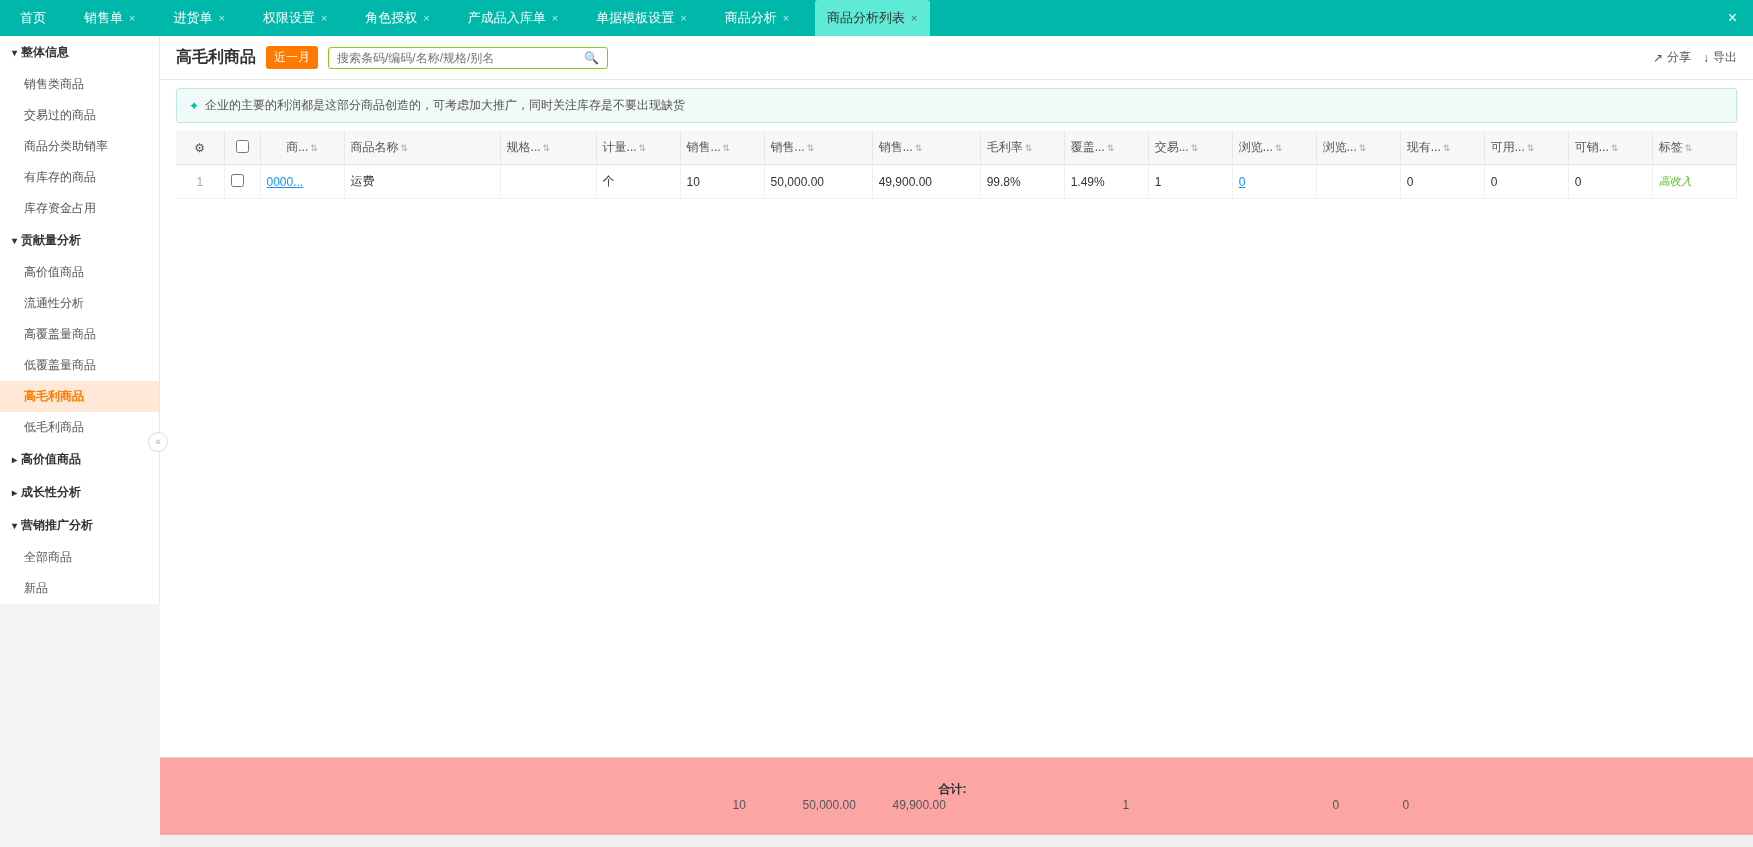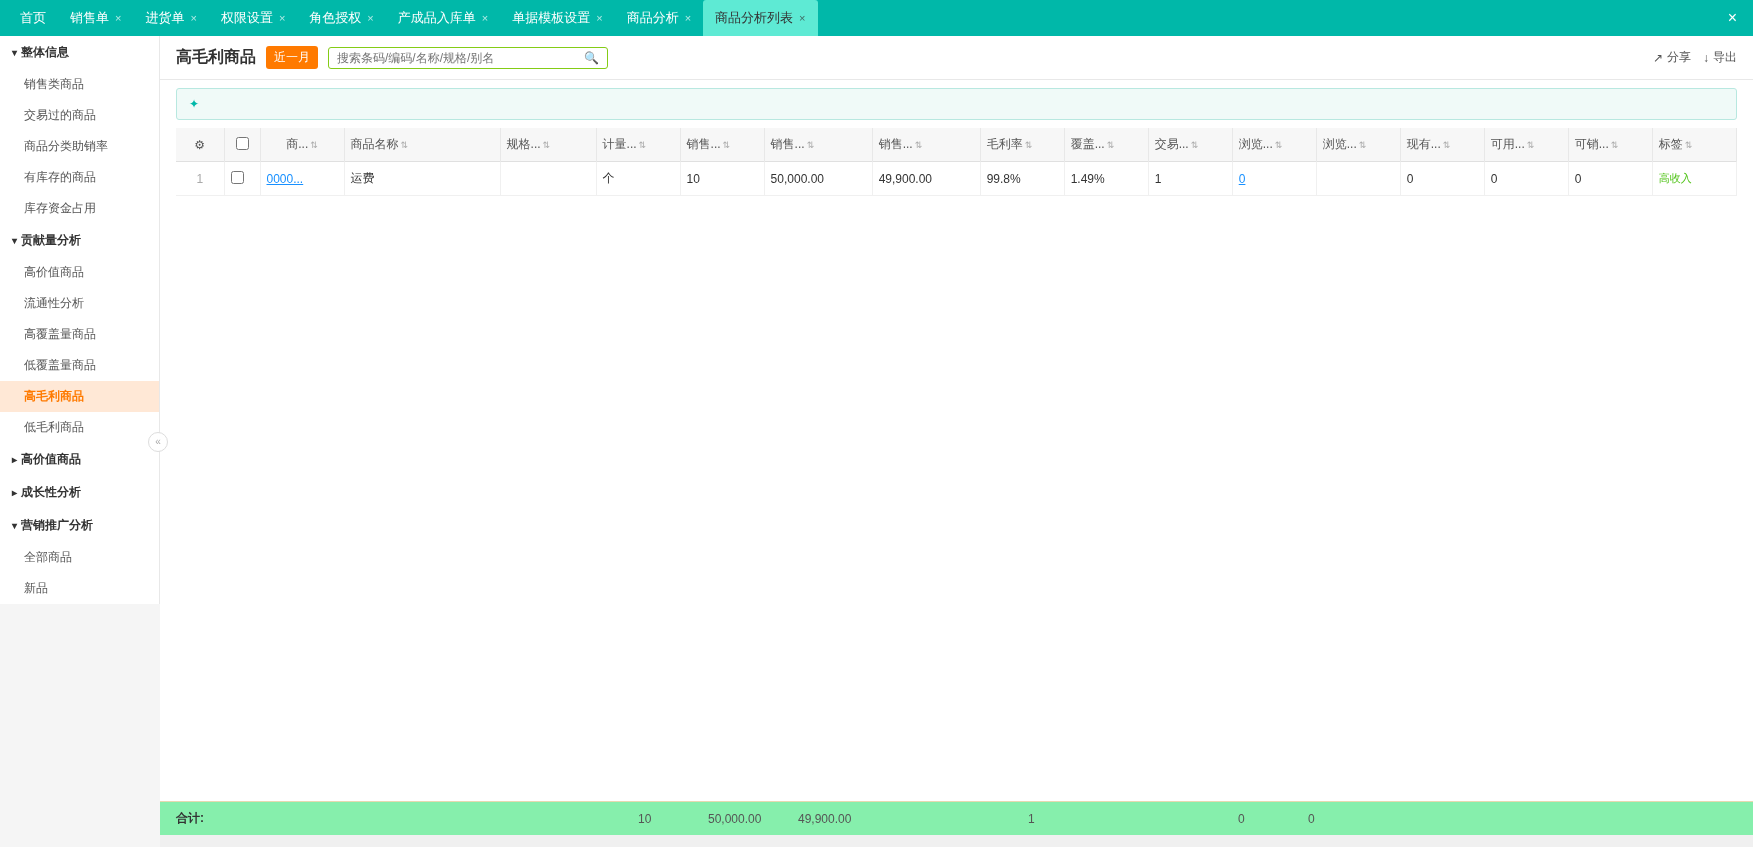--- a/index.html
+++ b/index.html
@@ -199,32 +199,33 @@
     }
     tbody td {
       padding: 8px 6px;
       color: #333;
       font-size: 12px;
       border-right: 1px solid #f0f0f0;
       white-space: nowrap;
     }
     .col-num { text-align: center; color: #aaa; width: 40px; }
     .col-link { color: #1890ff; cursor: pointer; text-decoration: underline; margin-top: 7px; }
-    .tag-high { color: #52c41a; font-size: 11px; }
+    .tag-high { color: #52c41a; font-size: 11px; font-style: italic; }
 
     
     .footer-row {
       display: flex;
       align-items: center;
-      background: #86efac;
+      background: #fca5a5;
       border-top: 1px solid #e8d8b0;
-      padding: 8px 16px;
+      padding: 23px 16px;
       font-size: 12px;
       color: #555;
       flex-shrink: 0;
+      flex-direction: column;
     }
     .footer-label { color: #333; font-weight: bold; margin-right: 8px; }
     .footer-cell {
       padding: 0 6px;
       min-width: 80px;
     }
 
     
     .scrollbar-area {
       height: 12px;
@@ -242,21 +243,21 @@
     
     .sidebar-container {
       position: relative;
     }
   </style>
 </head>
 <body>
 
 <div class="top-nav">
 
-  <div id="nav-items-container" style="display:flex;align-items:center;gap:0;flex:1;">
+  <div id="nav-items-container" style="display:flex;align-items:center;gap:14px;flex:1;">
       <div class="nav-item">首页</div>
       <div class="nav-item">销售单<span class="close-icon"> ×</span></div>
       <div class="nav-item">进货单<span class="close-icon"> ×</span></div>
       <div class="nav-item">权限设置<span class="close-icon"> ×</span></div>
       <div class="nav-item">角色授权<span class="close-icon"> ×</span></div>
       <div class="nav-item">产成品入库单<span class="close-icon"> ×</span></div>
       <div class="nav-item">单据模板设置<span class="close-icon"> ×</span></div>
       <div class="nav-item">商品分析<span class="close-icon"> ×</span></div>
       <div class="nav-item active">商品分析列表<span class="close-icon"> ×</span></div>
     </div>
@@ -321,20 +322,21 @@
         </div>
         <div class="action-btn">
           <span>↓</span>
           <span>导出</span>
         </div>
       </div>
     </div>
 
     <div class="info-banner">
       <span class="info-icon">✦</span>
+      <span>企业的主要的利润都是这部分商品创造的，可考虑加大推广，同时关注库存是不要出现缺货</span>
     </div>
 
     <div class="table-wrap">
       <table>
         <thead>
           <tr id="table-header">
           <th style="width: 40px;"><span style="cursor:pointer;">⚙</span></th>
               <th style="width: 30px;"><input type="checkbox" style=""></th>
               <th style="width: 70px;"><span>商...</span><span class="sort-icon">⇅</span></th>
               <th style="width: 130px;"><span>商品名称</span><span class="sort-icon">⇅</span></th>

